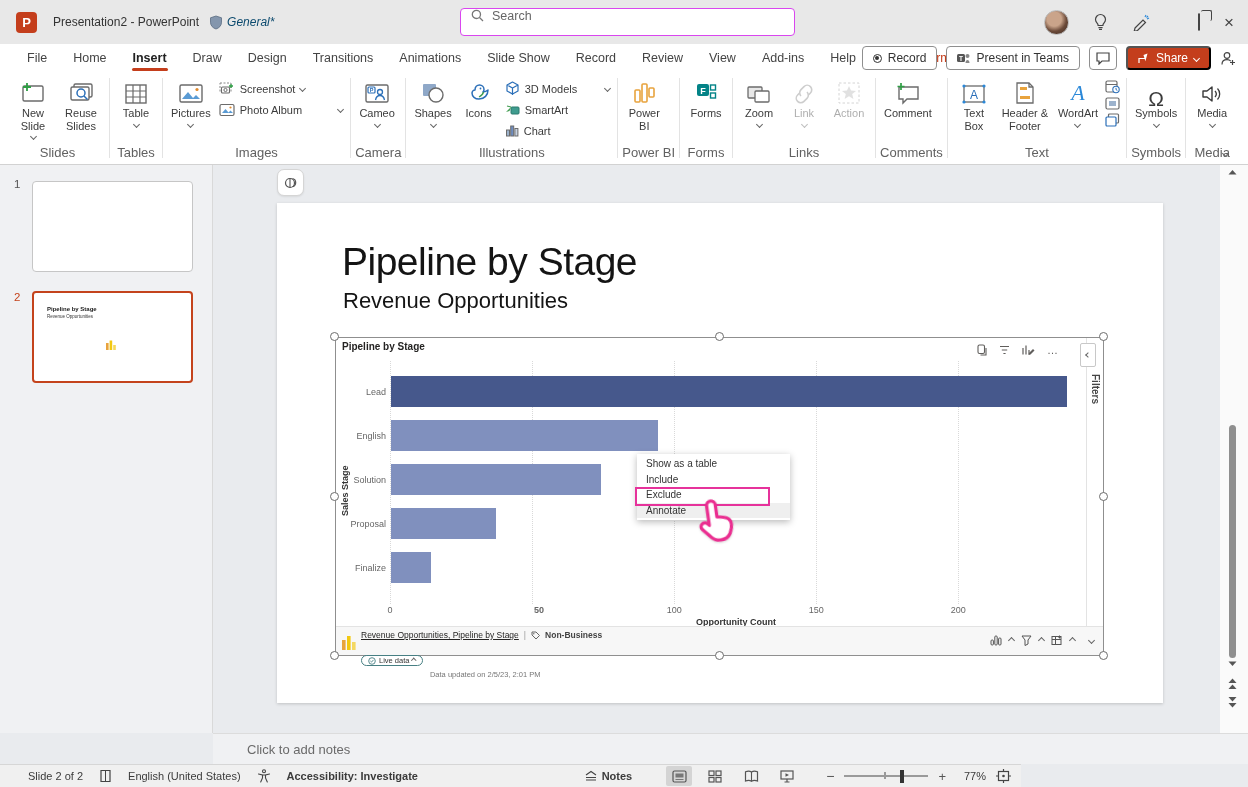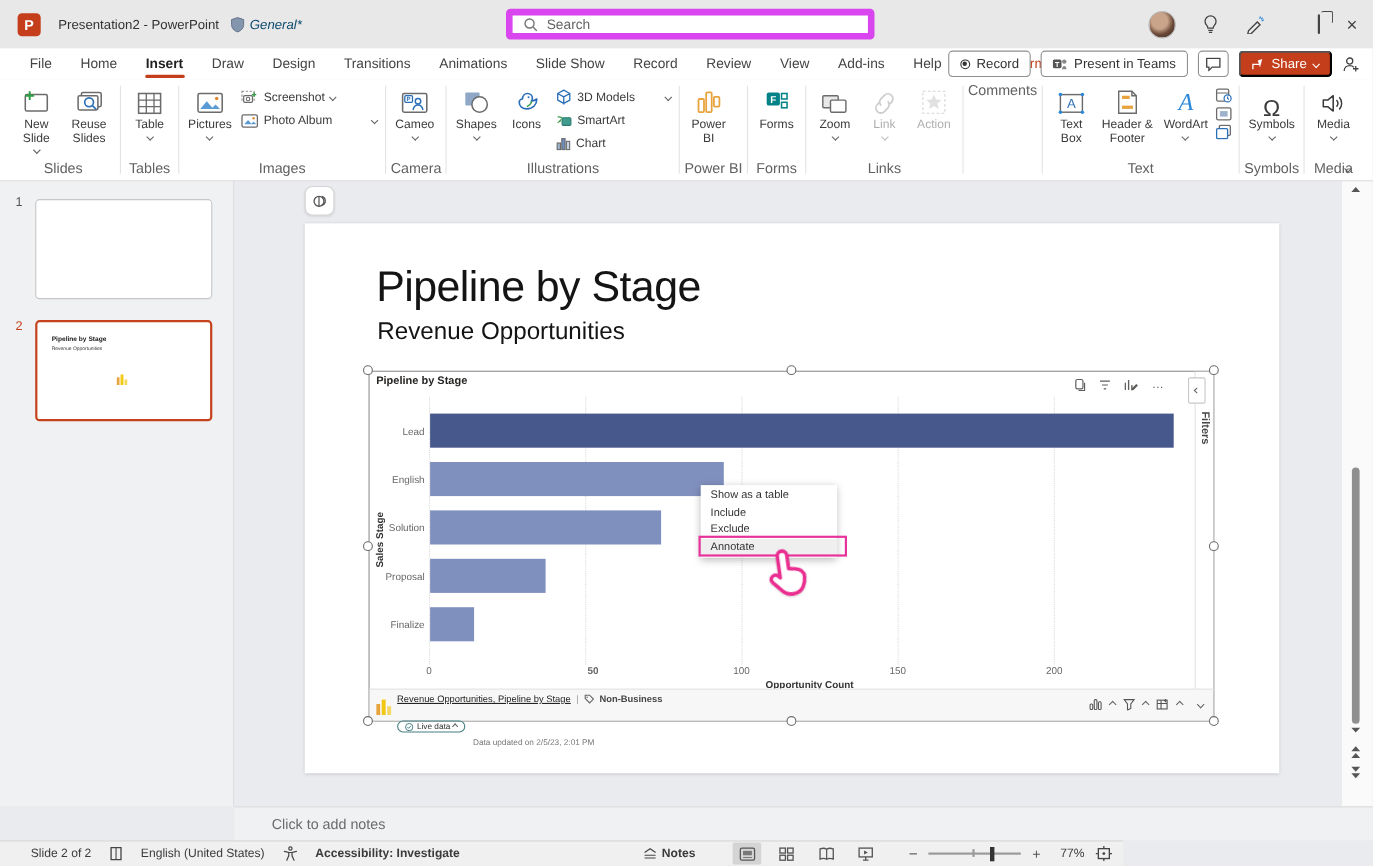--- a/index.html
+++ b/index.html
@@ -5,21 +5,21 @@
   * { margin:0; padding:0; box-sizing:border-box; }
   html,body { width:1248px; height:787px; overflow:hidden; }
   body { font-family:"Liberation Sans","DejaVu Sans",sans-serif; background:#e9ebee; position:relative; color:#3b3b3b; }
 
   
   .titlebar { position:absolute; left:0; top:0; width:1248px; height:44px; background:#e8e8e8; display:flex; align-items:center; }
   .pp-logo { width:21px; height:21px; background:#C43E1C; border-radius:4px; color:#fff; font-weight:bold; font-size:13px; display:flex; align-items:center; justify-content:center; margin-left:16px; }
   .tb-title { font-size:12px; color:#333; margin-left:16px; }
   .shield { margin-left:10px; }
   .tb-label { font-size:12px; color:#0c4a6e; margin-left:4px;font-style:italic; }
-  .searchbox { position:absolute; left:460px; top:8px; width:335px; height:28px; background:#fff; border:6px solid #d946ef; border-radius:4px; display:flex; align-items:center; padding:0 10px; gap:8px; }
+  .searchbox { position:absolute; left:460px; top:8px; width:335px; height:28px; background:#fff; border:1px solid #d946ef; border-radius:4px; display:flex; align-items:flex-start; padding:0 10px; gap:8px; }
   .searchbox span { font-size:12.5px; color:#666; }
   .tb-right { position:absolute; right:14px; top:0; height:44px; display:flex; align-items:center; gap:24px; }
   .avatar { width:25px; height:25px; border-radius:50%; background:radial-gradient(circle at 40% 35%, #caa48a 0 35%, #6b4a39 60%, #3c2a22); border:1px solid #bbb; }
   .winbtn { color:#444; font-size:14px; line-height:1; }
   .restore-ic { width:10px; height:10px; border:1.2px solid #444; border-radius:2px; position:relative; }
   .restore-ic:before { content:""; position:absolute; left:2px; top:-4px; width:10px; height:10px; border:1.2px solid #444; border-left:none; border-bottom:none; border-radius:2px; }
   .min-ic { width:11px; height:1.5px; background:#444; }
 
   
   .tabrow { position:absolute; left:0; top:44px; width:1248px; height:28px; background:#fff; display:flex; align-items:center; padding-left:14px; }
@@ -85,21 +85,21 @@
   .livepill { border:1px solid #477f83; border-radius:8px; height:11px; display:flex; align-items:center; gap:3px; padding:0 6px; font-size:7.5px; color:#333; }
   .cf-upd { font-size:7.5px; color:#777;margin-top:28px; }
   .pbi-logo { position:absolute; left:6px; top:6px; }
   .cf-icons { position:absolute; right:28px; top:8px; display:flex; align-items:center; gap:7px; color:#555; }
   .cf-chev { position:absolute; right:9px; top:11px; }
 
   
   .hdl { position:absolute; width:9px; height:9px; background:#fff; border:1.2px solid #6d6d6d; border-radius:50%; z-index:6; }
 
   
-  .ctxmenu { position:absolute; left:637px; top:441px; width:124px; background:#fff; box-shadow:0 2px 7px rgba(0,0,0,.28); font-size:10px; color:#333; z-index:7; padding:2px 0; }
+  .ctxmenu { position:absolute; left:637px; top:454px; width:153px; background:#fff; box-shadow:0 2px 7px rgba(0,0,0,.28); font-size:10px; color:#333; z-index:7; padding:2px 0; }
   .ctxmenu .mi { padding:2.5px 9px; height:15.5px; display:flex; align-items:center; }
   .ctxmenu .mi.hl { background:#efefef; }
   .pink-box { position:absolute; left:635px; top:487px; width:135px; height:19px; border:2.2px solid #E6329B; z-index:8; }
   .hand { position:absolute; left:692px; top:495px; z-index:9; transform:rotate(-8deg); filter:drop-shadow(0 1px 1px rgba(0,0,0,.15)); }
 
   
   .sb-thumb { position:absolute; left:1229px; top:425px; width:7px; height:233px; background:#8f8f8f; border-radius:4px; }
   .sb-arrow { position:absolute; left:1227px; color:#555; }
 
   
@@ -432,20 +432,31 @@
             </svg>
           </span>
         <span>Action</span>
       </div>
     </div>
     <div class="grp-label">Links</div>
   </div>
   <div class="sep"></div>
 
   <div class="grp">
+    <div class="grp-body">
+      <div class="lb">
+        <span class="ic">
+            <svg width="26" height="24" viewBox="0 0 26 24">
+              <path d="M4 6h19v12h-11l-4 4v-4H4z" fill="#fff" stroke="#6b6b6b" stroke-width="1.4"></path>
+              <path d="M6 2v7M2.5 5.5h7" stroke="#2e9e44" stroke-width="1.7"></path>
+            </svg>
+          </span>
+        <span>Comment</span>
+      </div>
+    </div>
     <div class="grp-label">Comments</div>
   </div>
   <div class="sep"></div>
 
   <div class="grp">
     <div class="grp-body">
       <div class="lb">
         <span class="ic">
             <svg width="26" height="22" viewBox="0 0 26 22">
               <rect x="3" y="3" width="20" height="16" fill="#fff" stroke="#6b6b6b" stroke-width="1.3"></rect>

